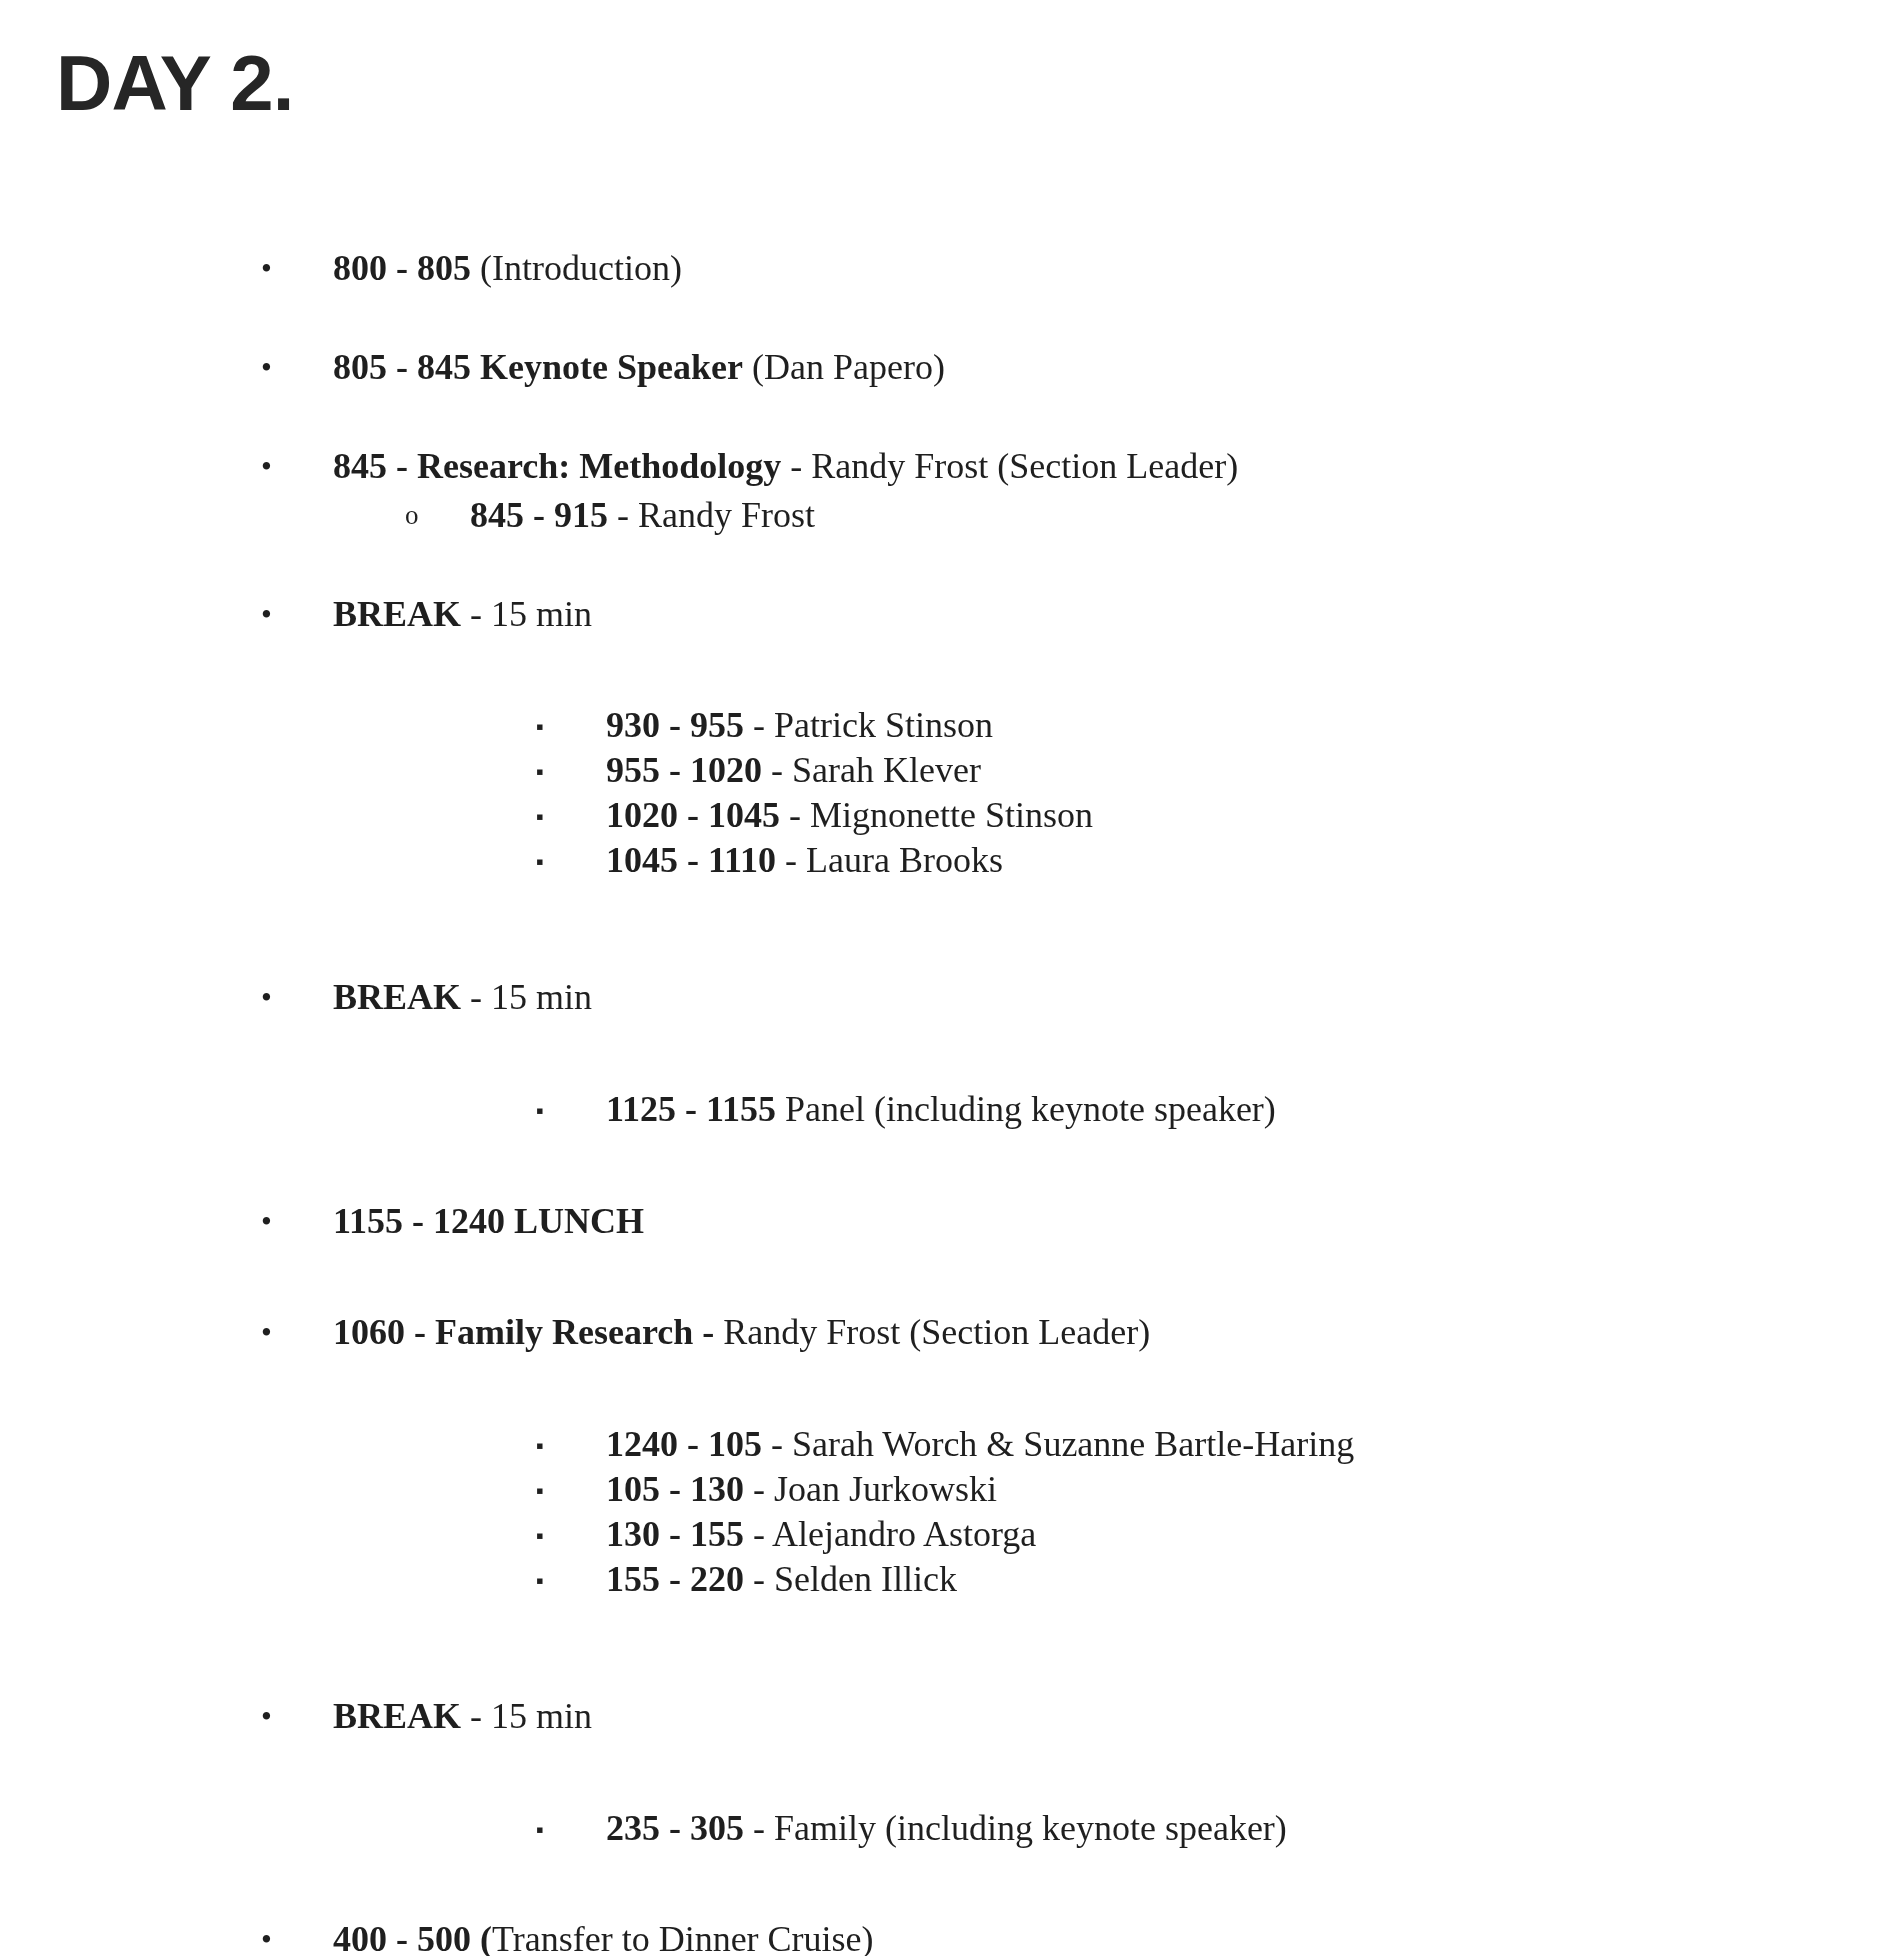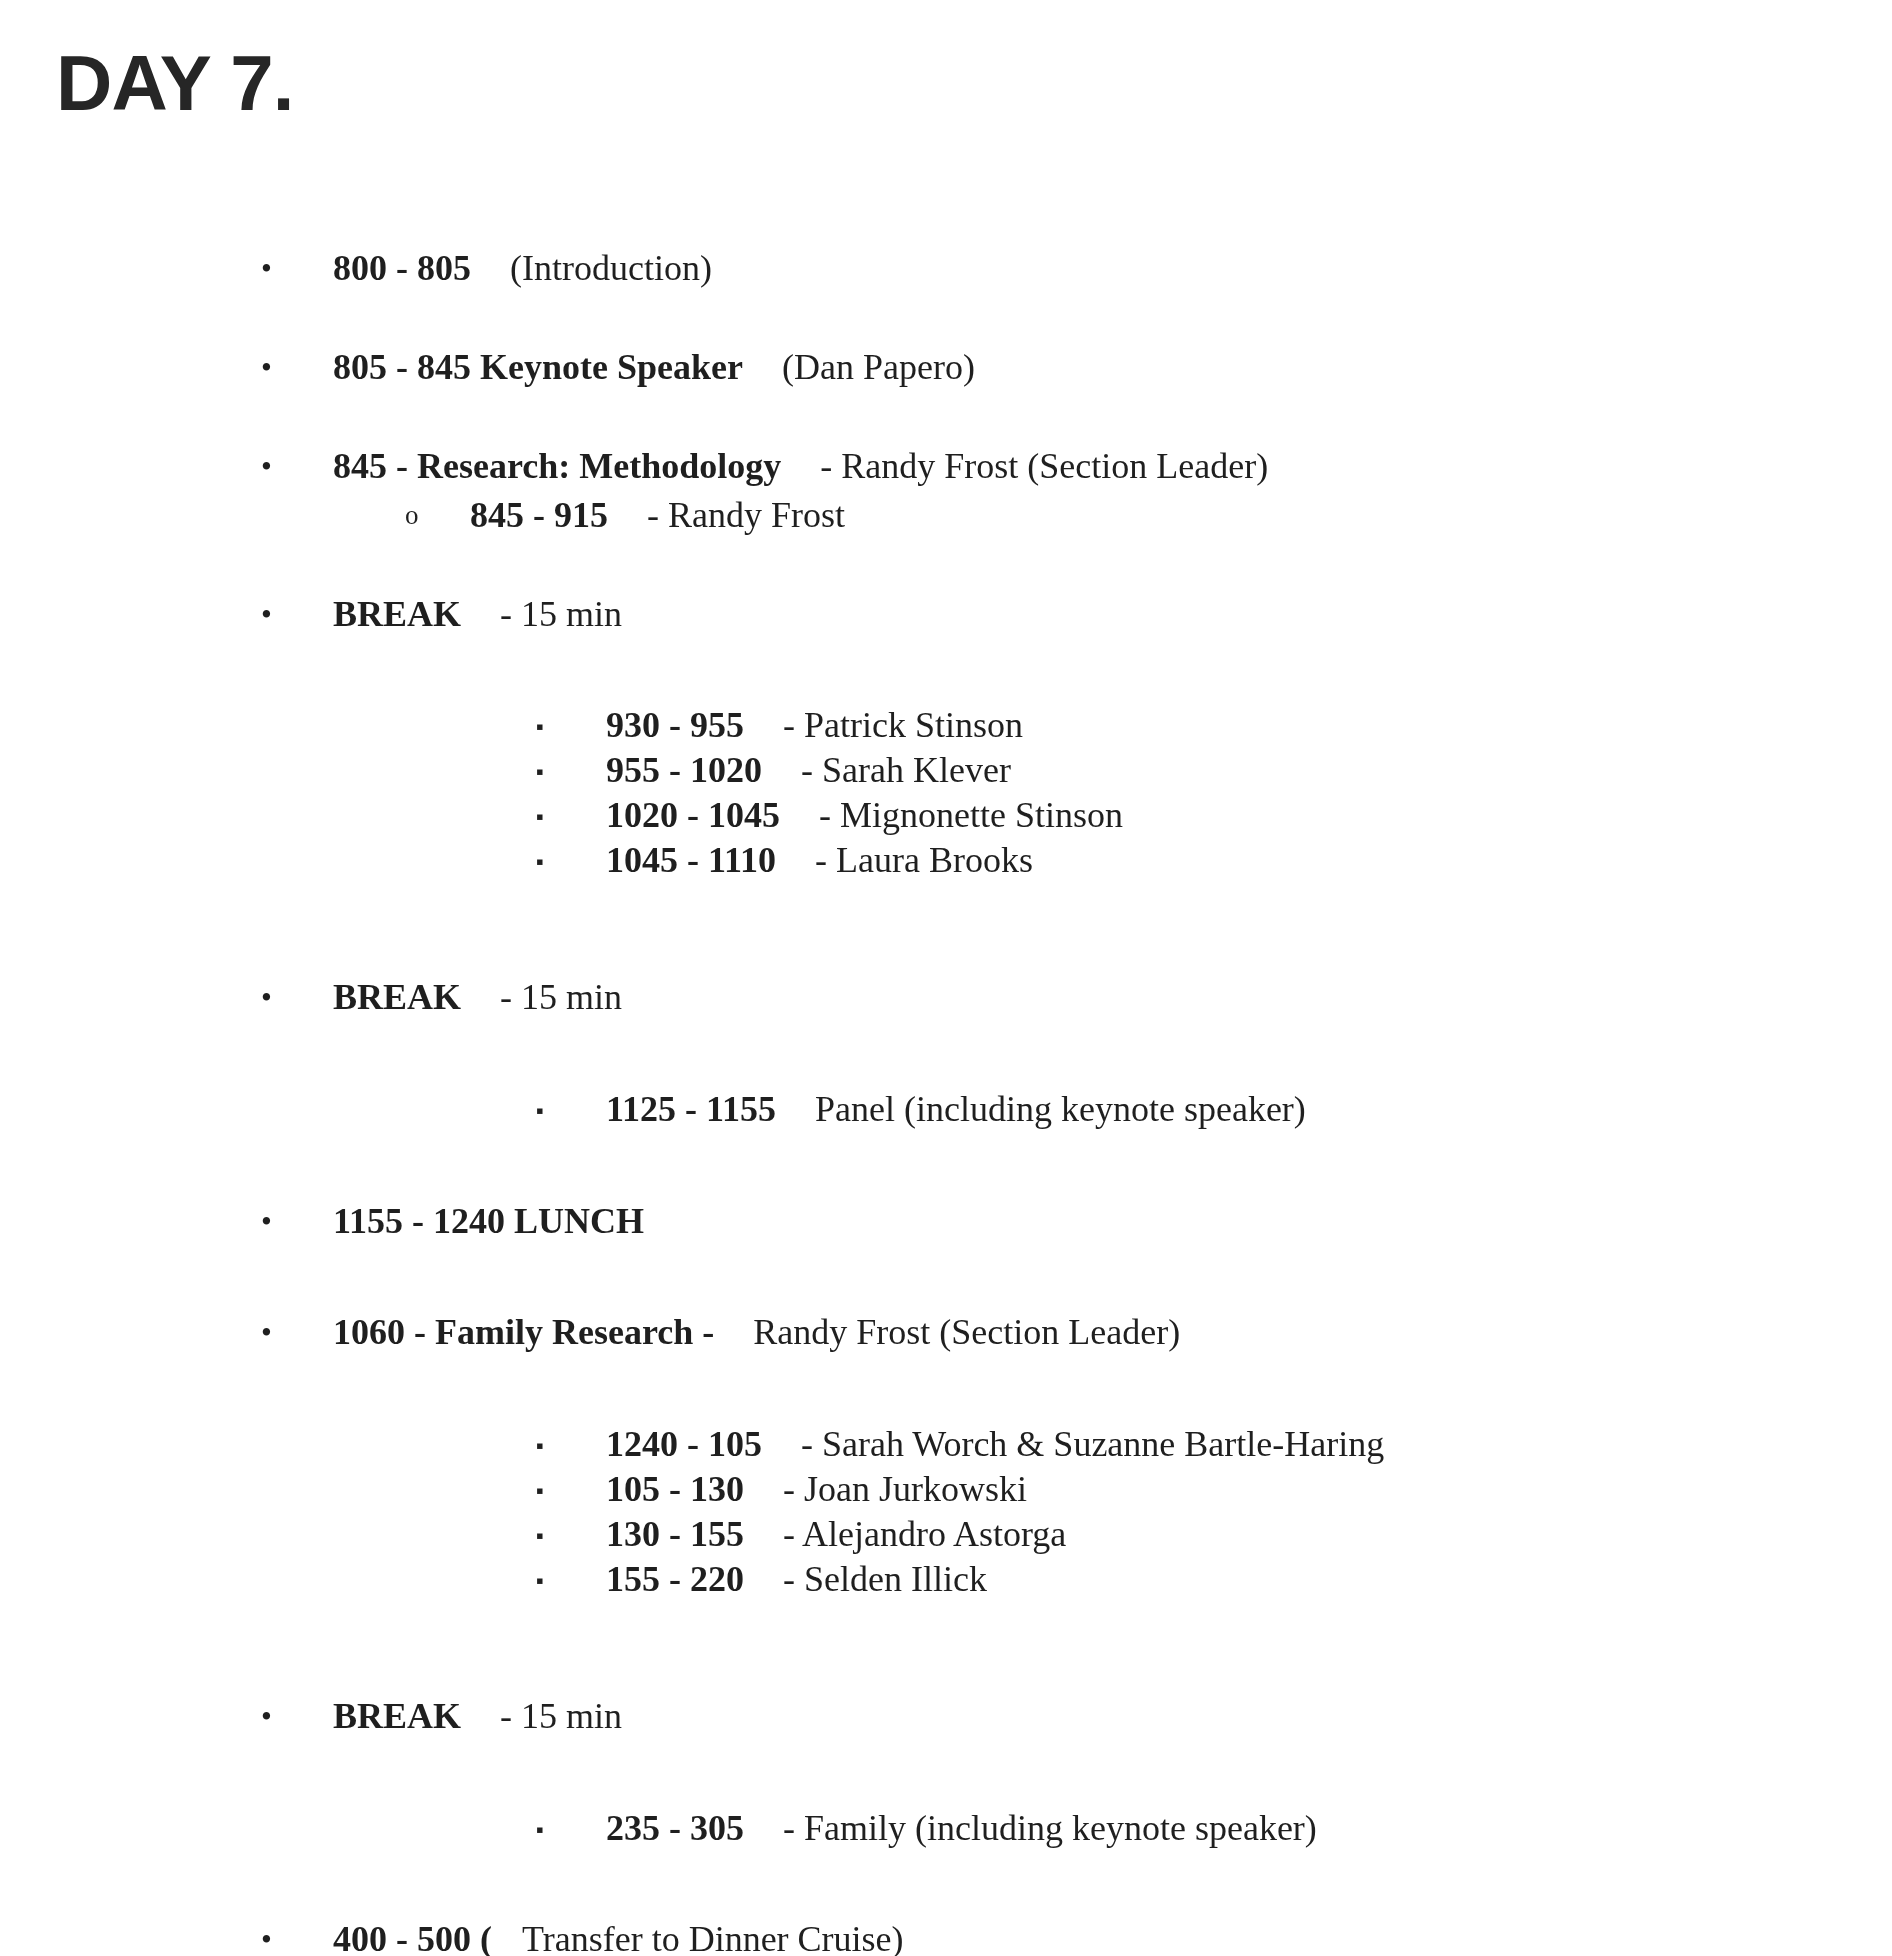--- a/index.html
+++ b/index.html
@@ -76,34 +76,34 @@
     font-size: 27px;
     top: 0;
   }
   .lvl3 > .marker {
     left: 536px;
     font-size: 22px;
     top: 0.9px;
   }
 
   .b { font-weight: 700; }
-  .n { font-weight: 400; margin-left: 30px; }
+  .n { font-weight: 400; }
 
   
   .gap-lg { height: 54px; }
   .gap-md { height: 38px; }
   .gap-sm { height: 12.7px; }
   .gap-xs { height: 3.6px; }
 </style>
 </head>
 <body>
 
 <div class="page">
 
-  <div class="page-title">DAY 7.</div>
+  <div class="page-title">DAY 2.</div>
 
   <div class="agenda">
 
     <div class="row lvl1">
       <span class="marker">•</span><span class="b">800 - 805</span><span class="n"> (Introduction)</span>
     </div>
 
     <div class="gap-lg"></div>
 
     <div class="row lvl1">

